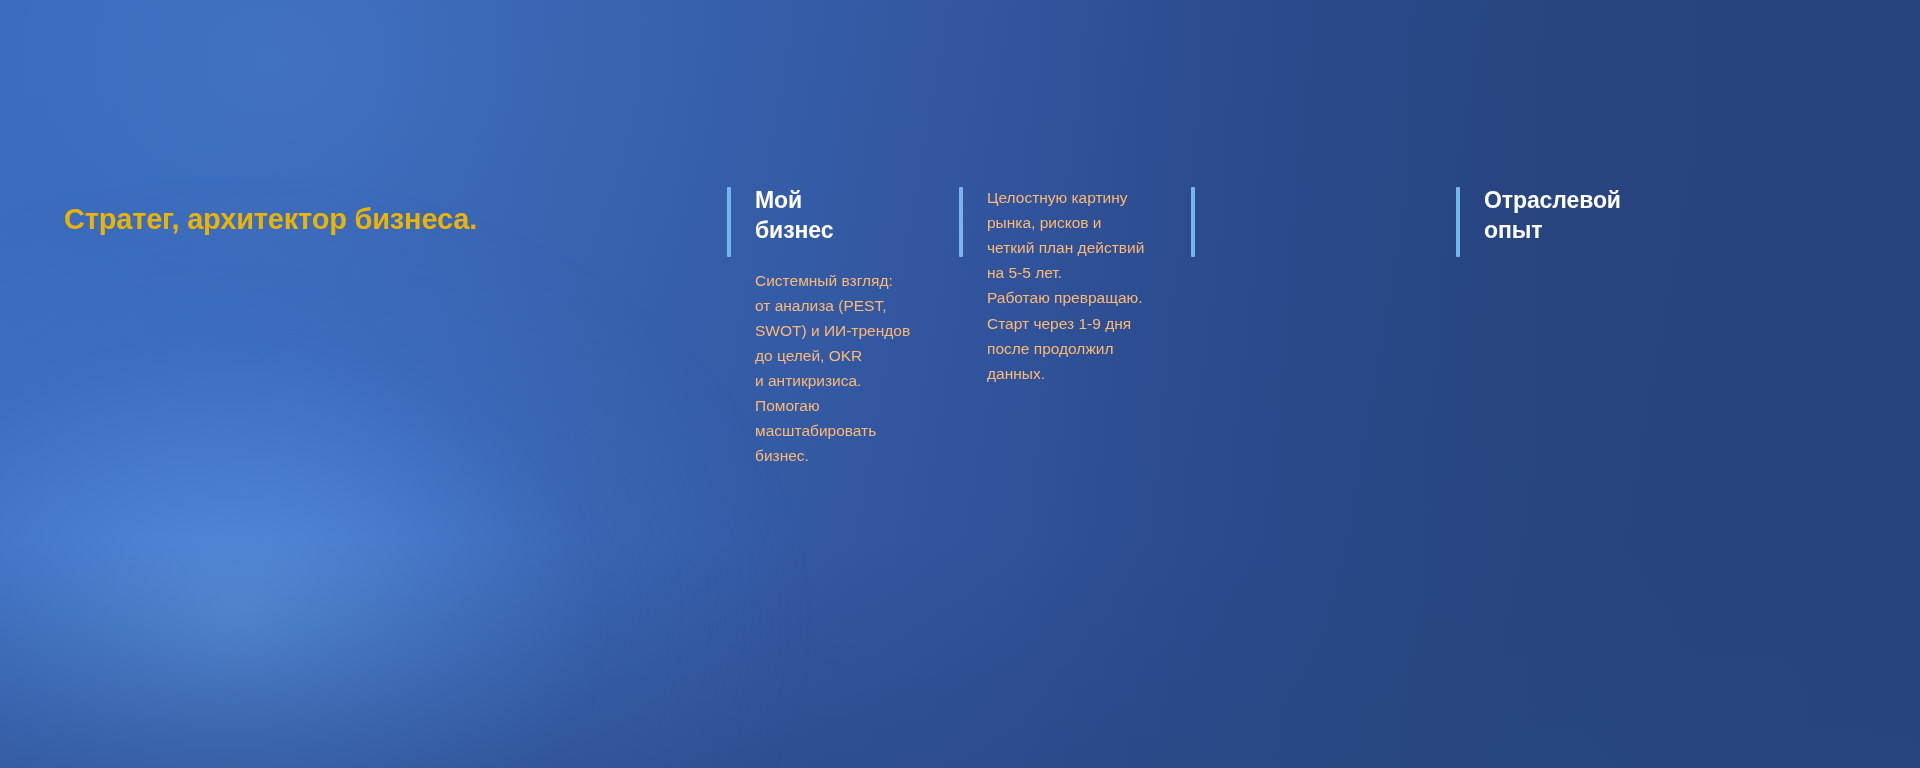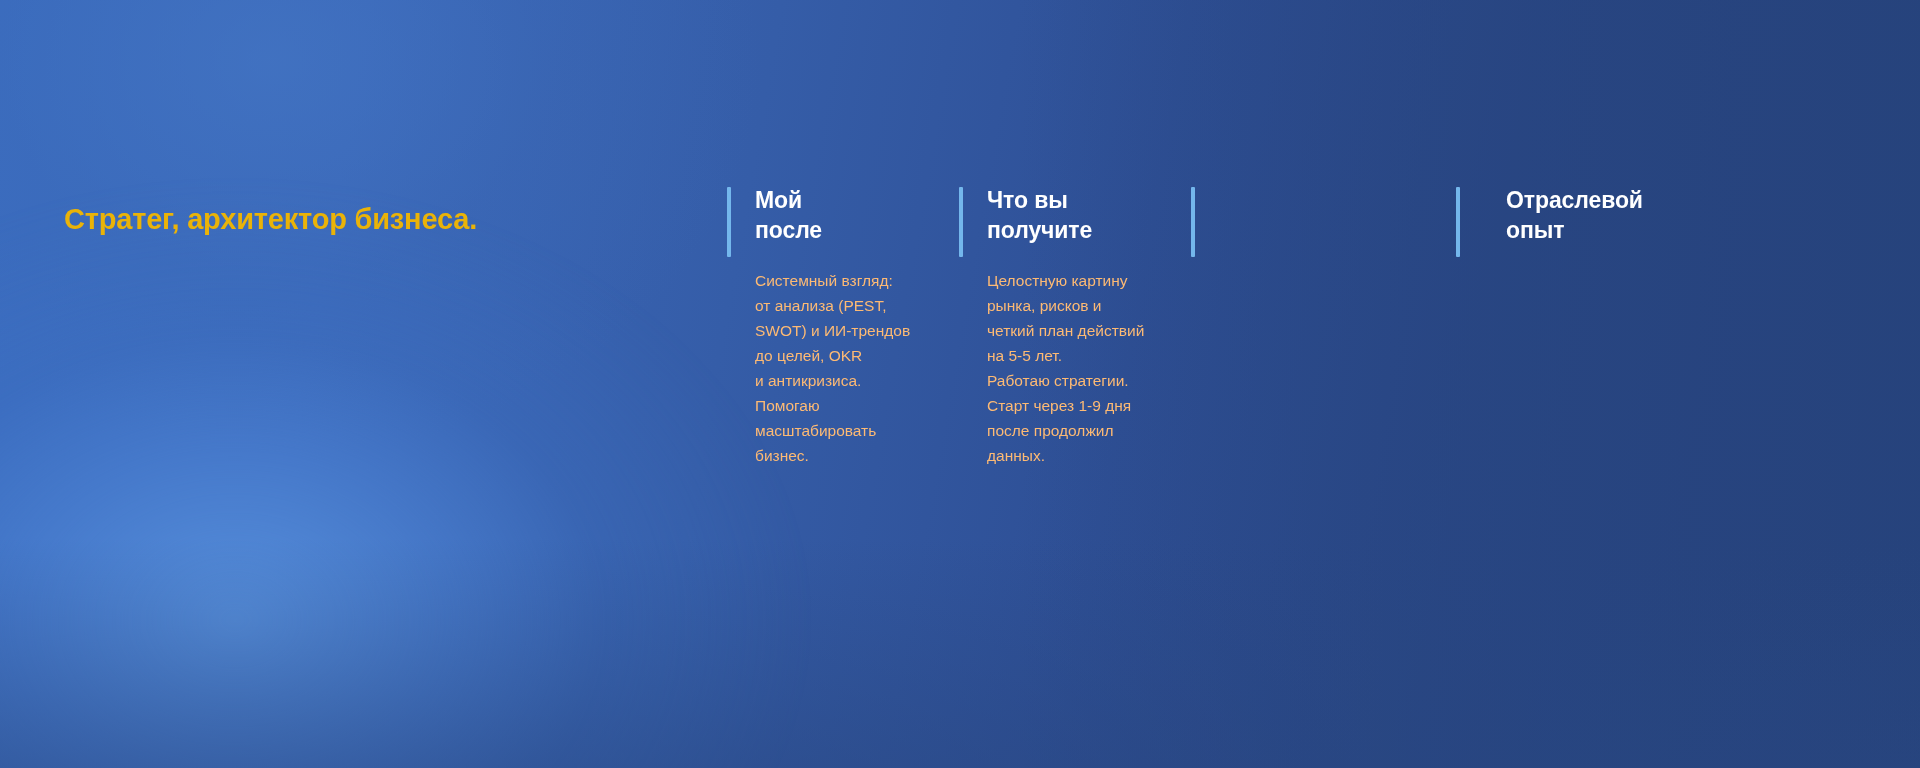--- a/index.html
+++ b/index.html
@@ -111,21 +111,21 @@
     align-items: flex-start;
   }
 
   .col {
     display: flex;
     align-items: flex-start;
   }
   .col-0 { width: 232px; }
   .col-1 { width: 232px; }
   .col-2 { width: 265px; }
-  .col-3 { width: 270px; gap: 22px; }
+  .col-3 { width: 270px; }
 
   .accent-bar {
     width: 4px;
     height: 70px;
     flex: 0 0 4px;
     background: #74b7ec;
     border-radius: 1px;
     margin-top: 2px;
   }
 
@@ -170,48 +170,44 @@
       <span class="headline-line">Стратег, архитектор бизнеса.</span>
     </h1>
 
     <div class="columns">
 
       <div class="col col-0">
         <div class="accent-bar"></div>
         <div class="col-body">
           <h2 class="col-heading">
             <span>Мой</span>
-            <span>после</span>
+            <span>бизнес</span>
           </h2>
           <p class="col-text">
             <span>Системный взгляд:</span>
             <span>от анализа (PEST,</span>
             <span>SWOT) и ИИ-трендов</span>
             <span>до целей, OKR</span>
             <span>и антикризиса.</span>
             <span>Помогаю</span>
             <span>масштабировать</span>
             <span>бизнес.</span>
           </p>
         </div>
       </div>
 
       <div class="col col-1">
         <div class="accent-bar"></div>
         <div class="col-body">
-          <h2 class="col-heading">
-            <span>Что вы</span>
-            <span>получите</span>
-          </h2>
           <p class="col-text">
             <span>Целостную картину</span>
             <span>рынка, рисков и</span>
             <span>четкий план действий</span>
             <span>на 5-5 лет.</span>
-            <span>Работаю стратегии.</span>
+            <span>Работаю превращаю.</span>
             <span>Старт через 1-9 дня</span>
             <span>после продолжил</span>
             <span>данных.</span>
           </p>
         </div>
       </div>
 
       <div class="col col-2">
         <div class="accent-bar"></div>
       </div>

